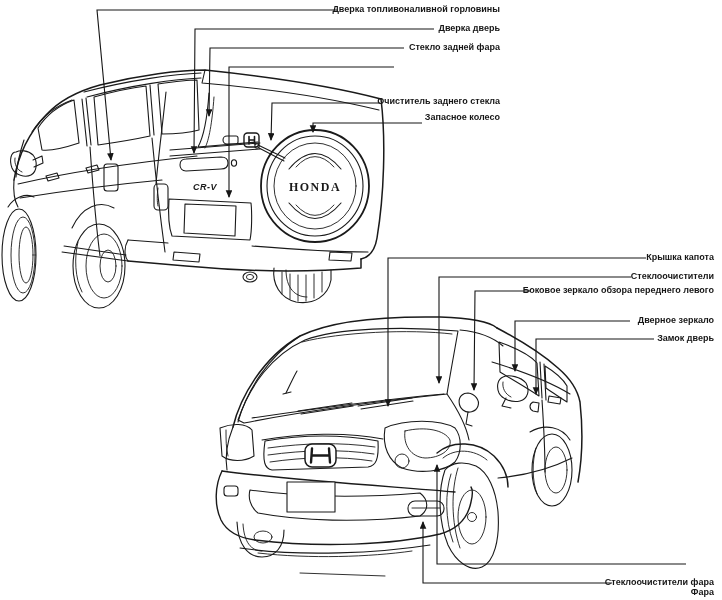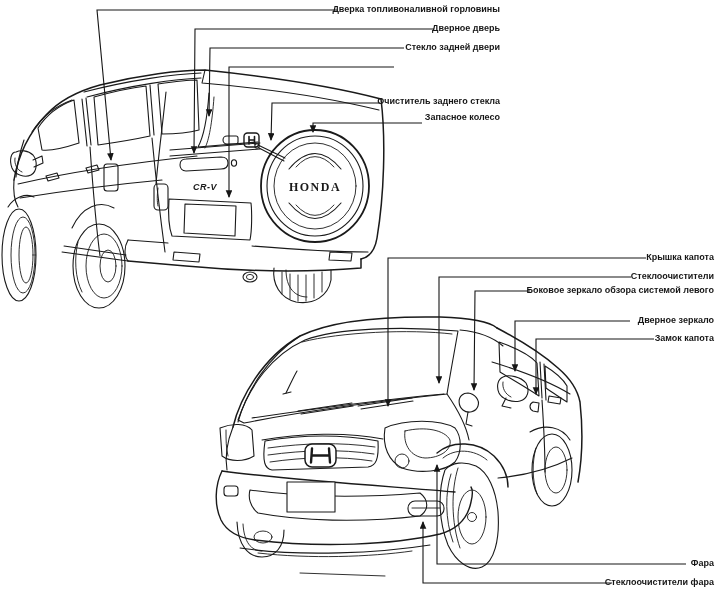--- a/index.html
+++ b/index.html
@@ -208,27 +208,27 @@
       <polyline points="631,277 439,277 439,383" marker-end="url(#arr)"></polyline>
       <polyline points="530,291 475,291 474,390" marker-end="url(#arr)"></polyline>
       <polyline points="630,321 515,321 515,371" marker-end="url(#arr)"></polyline>
       <polyline points="654,339 536,339 536,394" marker-end="url(#arr)"></polyline>
       <polyline points="686,564 437,564 437,465" marker-end="url(#arr)"></polyline>
       <polyline points="612,583 423,583 423,522" marker-end="url(#arr)"></polyline>
     </g>
   </svg>
 
   <div class="callout right-edge-rear" style="top:4px">Дверка топливоналивной горловины</div>
-  <div class="callout right-edge-rear" style="top:23px">Дверное дверь</div>
-  <div class="callout right-edge-rear" style="top:42px">Стекло задней двери</div>
+  <div class="callout right-edge-rear" style="top:23px">Дверка дверь</div>
+  <div class="callout right-edge-rear" style="top:42px">Стекло задней фара</div>
   <div class="callout right-edge-rear" style="top:96px">Очиститель заднего стекла</div>
   <div class="callout right-edge-rear" style="top:112px">Запасное колесо</div>
 
   <div class="callout right-edge-front" style="top:252px">Крышка капота</div>
   <div class="callout right-edge-front" style="top:271px">Стеклоочистители</div>
   <div class="callout right-edge-front" style="top:285px">
-    <span class="cl2">Боковое зеркало обзора системой левого</span>
+    <span class="cl2">Боковое зеркало обзора переднего левого</span>
   </div>
   <div class="callout right-edge-front" style="top:315px">Дверное зеркало</div>
-  <div class="callout right-edge-front" style="top:333px">Замок капота</div>
-  <div class="callout right-edge-front" style="top:558px">Фара</div>
+  <div class="callout right-edge-front" style="top:333px">Замок дверь</div>
+  <div class="callout right-edge-front" style="top:587px">Фара</div>
   <div class="callout right-edge-front" style="top:577px">Стеклоочистители фара</div>
 </div>
 
 </body></html>

